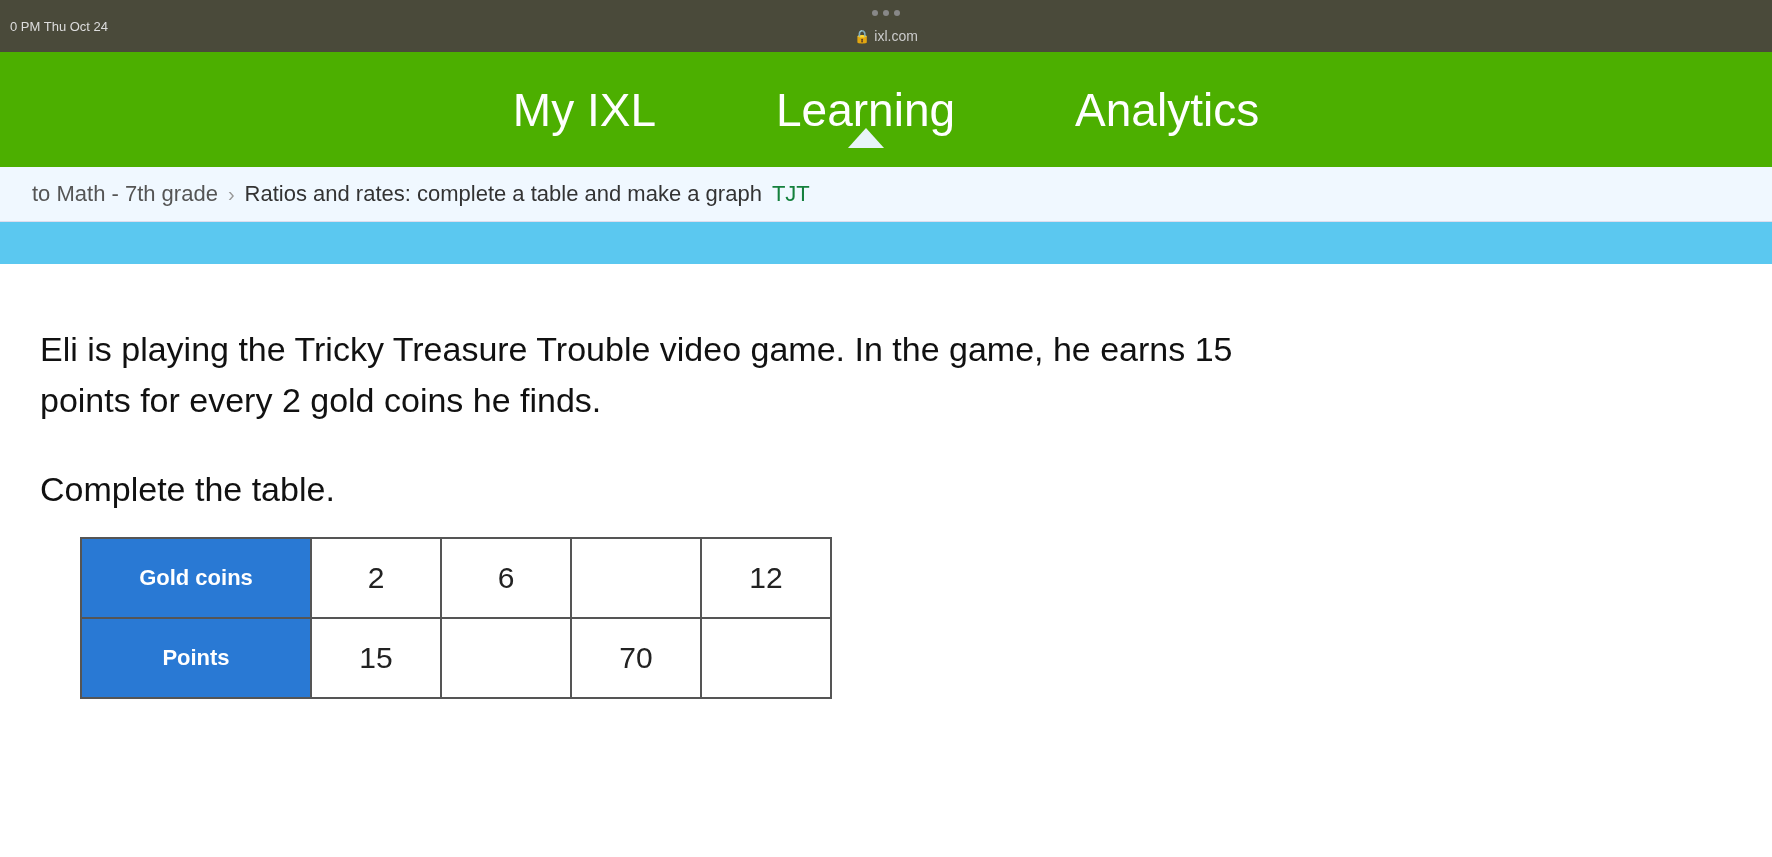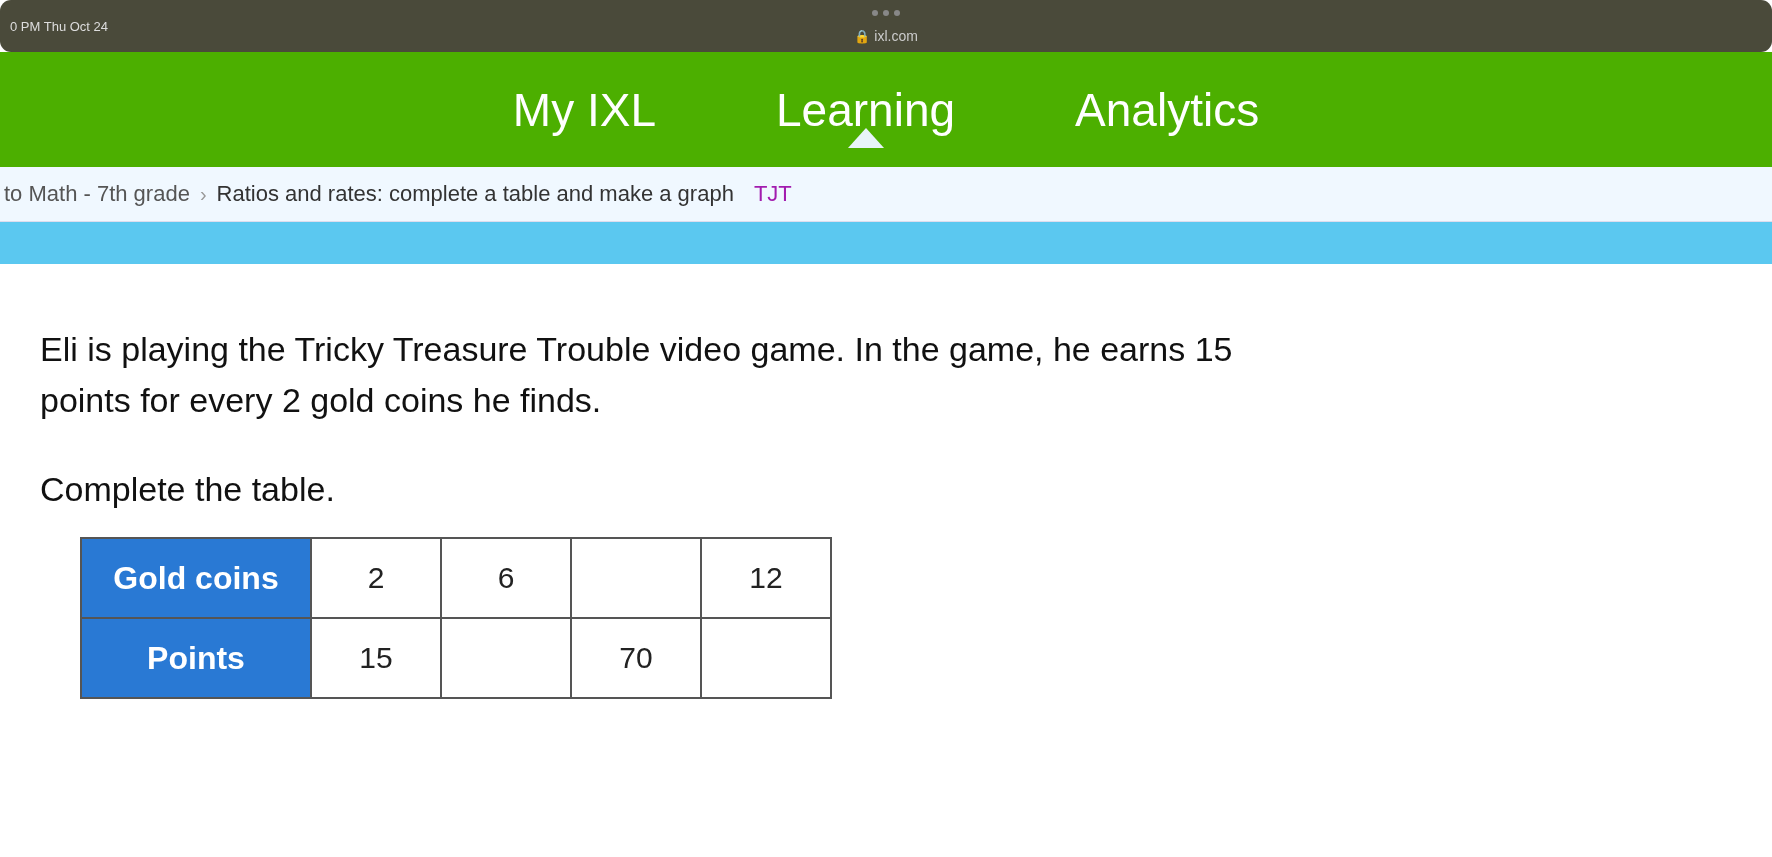--- a/index.html
+++ b/index.html
@@ -16,21 +16,20 @@
     }
 
     
     .browser-bar {
       background: #4a4a3a;
       height: 52px;
       display: flex;
       align-items: center;
       justify-content: center;
       position: relative;
-      border-radius: 11px;
     }
 
     .browser-bar-dots {
       position: absolute;
       left: 50%;
       transform: translateX(-50%);
       top: 10px;
       display: flex;
       gap: 5px;
     }
@@ -96,41 +95,40 @@
       width: 0;
       height: 0;
       border-left: 18px solid transparent;
       border-right: 18px solid transparent;
       border-bottom: 20px solid #e8f4f8;
     }
 
     
     .breadcrumb-bar {
       background: #f0f8ff;
-      padding: 14px 4px;
+      padding: 14px 32px;
       border-bottom: 1px solid #dde;
       display: flex;
       align-items: center;
       gap: 10px;
       font-size: 22px;
       color: #555;
     }
 
     .breadcrumb-separator {
       color: #999;
       font-size: 20px;
     }
 
     .breadcrumb-current {
       color: #333;
     }
 
     .breadcrumb-code {
-      color: #a21caf;
-      margin-left: 10px;
+      color: #15803d;
     }
 
     
     .progress-bar {
       background: #5bc8f0;
       height: 42px;
     }
 
     
     .main-content {
@@ -165,21 +163,21 @@
       text-align: center;
       font-size: 30px;
       color: #222;
     }
 
     .data-table .header-cell {
       background: #2979d4;
       color: white;
       font-weight: bold;
       width: 230px;
-      font-size: 32px;
+      font-size: 22px;
       border: 2px solid #555;
     }
 
     .input-cell {
       width: 130px;
       height: 70px;
       border: none;
       text-align: center;
       font-size: 28px;
       outline: none;

